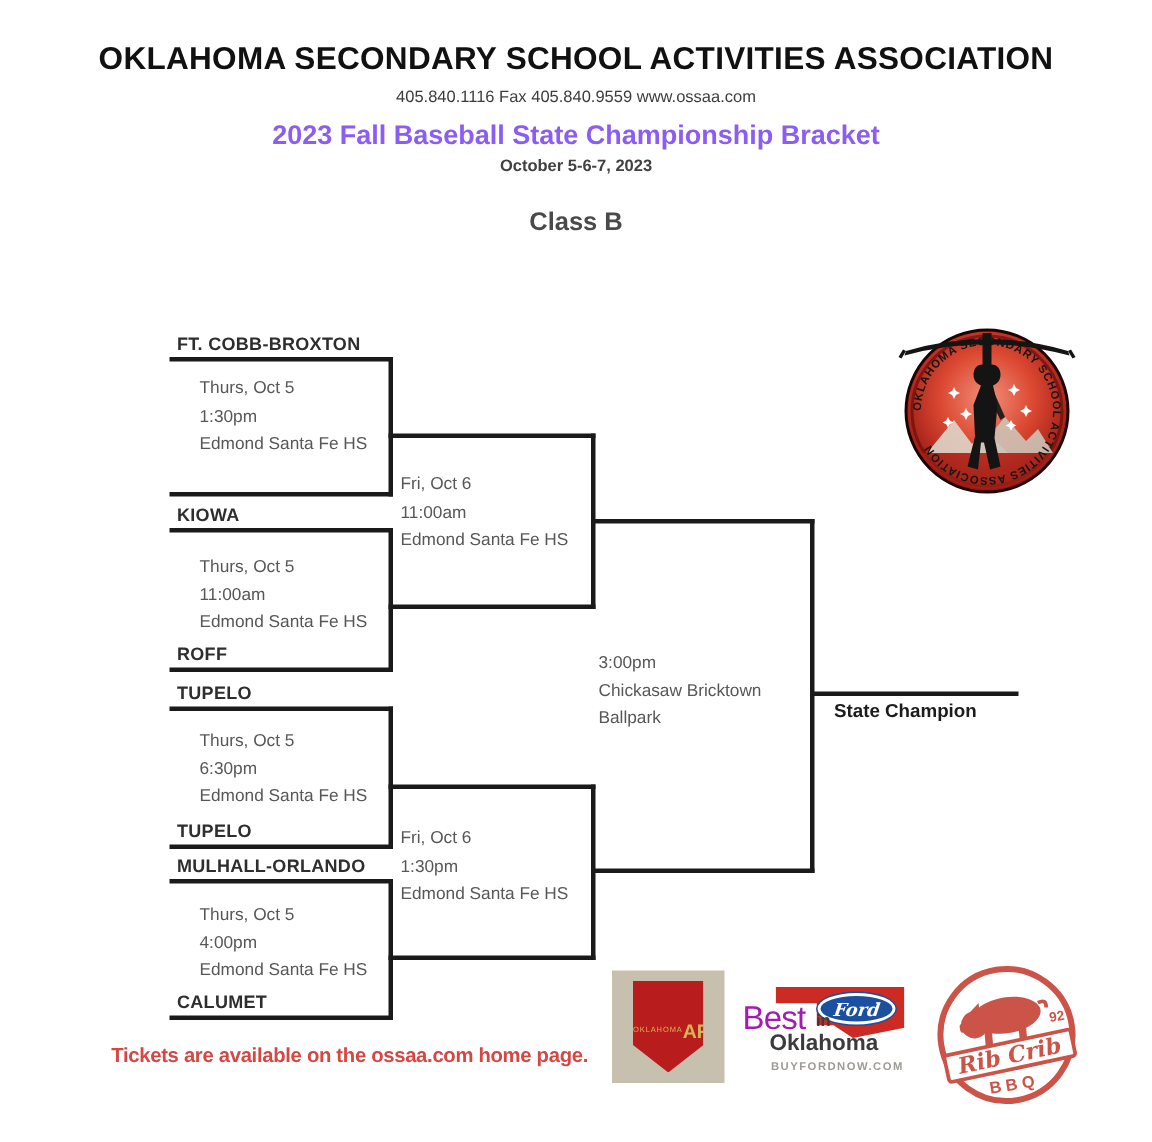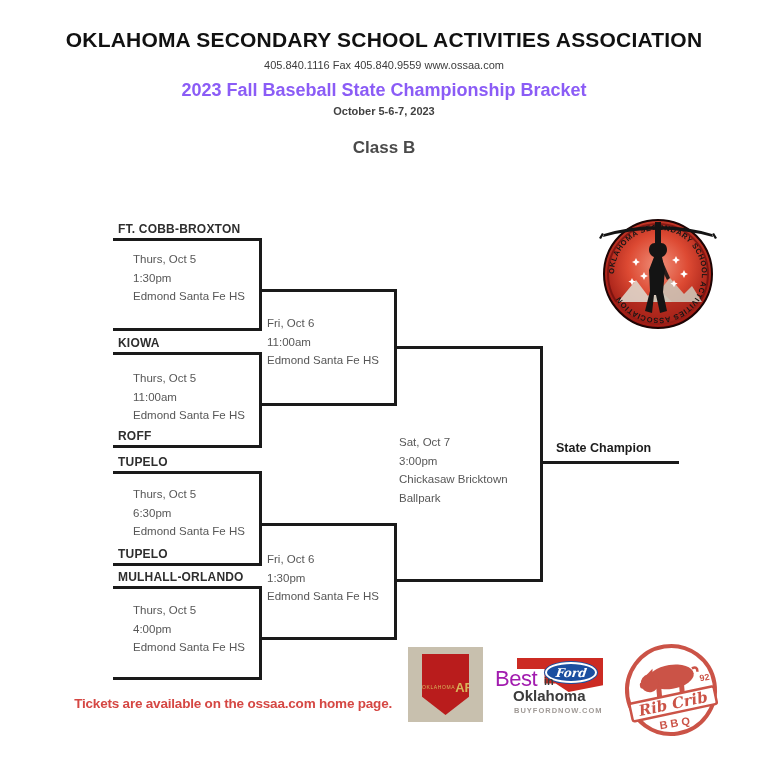--- a/index.html
+++ b/index.html
@@ -15,21 +15,21 @@
   .brk-dates  { top:105px; font-size:11px;  font-weight:bold; color:#414141; }
   .class-lbl  { top:138px; font-size:17px;  font-weight:bold; color:#4a4a4a; }
 
   
   .hline, .vline { position:absolute; background:#1a1a1a; }
   .hline { height:3px; }
   .vline { width:3px; }
 
   .team { position:absolute; left:118px; width:170px; font-size:12px; font-weight:bold; color:#2e2e2e; letter-spacing:.2px; }
   .ginfo { position:absolute; font-size:11.5px; color:#575757; line-height:18.5px; }
-  .champ-lbl { position:absolute; left:556px; top:441px; font-size:12.5px; font-weight:bold; color:#1c1c1c; }
+  .champ-lbl { position:absolute; left:556px; top:467px; font-size:12.5px; font-weight:bold; color:#1c1c1c; }
 
   
   .footer { position:absolute; left:28px; top:696px; width:364px; text-align:right; }
   .tickets-red  { font-size:13.5px; font-weight:bold; color:#d54743; letter-spacing:-.2px; }
   .tickets-blue { font-size:13.5px; font-weight:bold; color:#4e94cc; text-decoration:underline; margin-top:3px; letter-spacing:-.2px; display:inline-block; }
 
   
   .seal { position:absolute; left:592px; top:210px; width:132px; height:122px; }
 
   
@@ -98,20 +98,21 @@
 
   <div class="vline" style="left:540px;top:346px;height:236px"></div>
   <div class="hline" style="left:540px;top:461px;width:139px"></div>
 
   <div class="team" style="top:222px">FT. COBB-BROXTON</div>
   <div class="team" style="top:336px">KIOWA</div>
   <div class="team" style="top:455px">TUPELO</div>
   <div class="team" style="top:429px">ROFF</div>
   <div class="team" style="top:547px">TUPELO</div>
   <div class="team" style="top:570px">MULHALL-ORLANDO</div>
+  <div class="team" style="top:661px">CALUMET</div>
 
   <div class="ginfo" style="left:133px;top:250px">
     <div>Thurs, Oct 5</div>
     <div>1:30pm</div>
     <div>Edmond Santa Fe HS</div>
   </div>
   <div class="ginfo" style="left:133px;top:369px">
     <div>Thurs, Oct 5</div>
     <div>11:00am</div>
     <div>Edmond Santa Fe HS</div>
@@ -130,21 +131,20 @@
     <div>Fri, Oct 6</div>
     <div>11:00am</div>
     <div>Edmond Santa Fe HS</div>
   </div>
   <div class="ginfo" style="left:267px;top:550px">
     <div>Fri, Oct 6</div>
     <div>1:30pm</div>
     <div>Edmond Santa Fe HS</div>
   </div>
   <div class="ginfo" style="left:399px;top:433px;width:130px">
-    <div>Sat, Oct 7</div>
     <div>3:00pm</div>
     <div>Chickasaw Bricktown Ballpark</div>
   </div>
   <div class="champ-lbl">State Champion</div>
 
   <div class="seal">
     <svg width="132" height="122" viewBox="0 0 132 122">
       <defs>
         <radialGradient id="sealGrad" cx="50%" cy="42%" r="62%">
           <stop offset="0%" stop-color="#f0907a"></stop>

